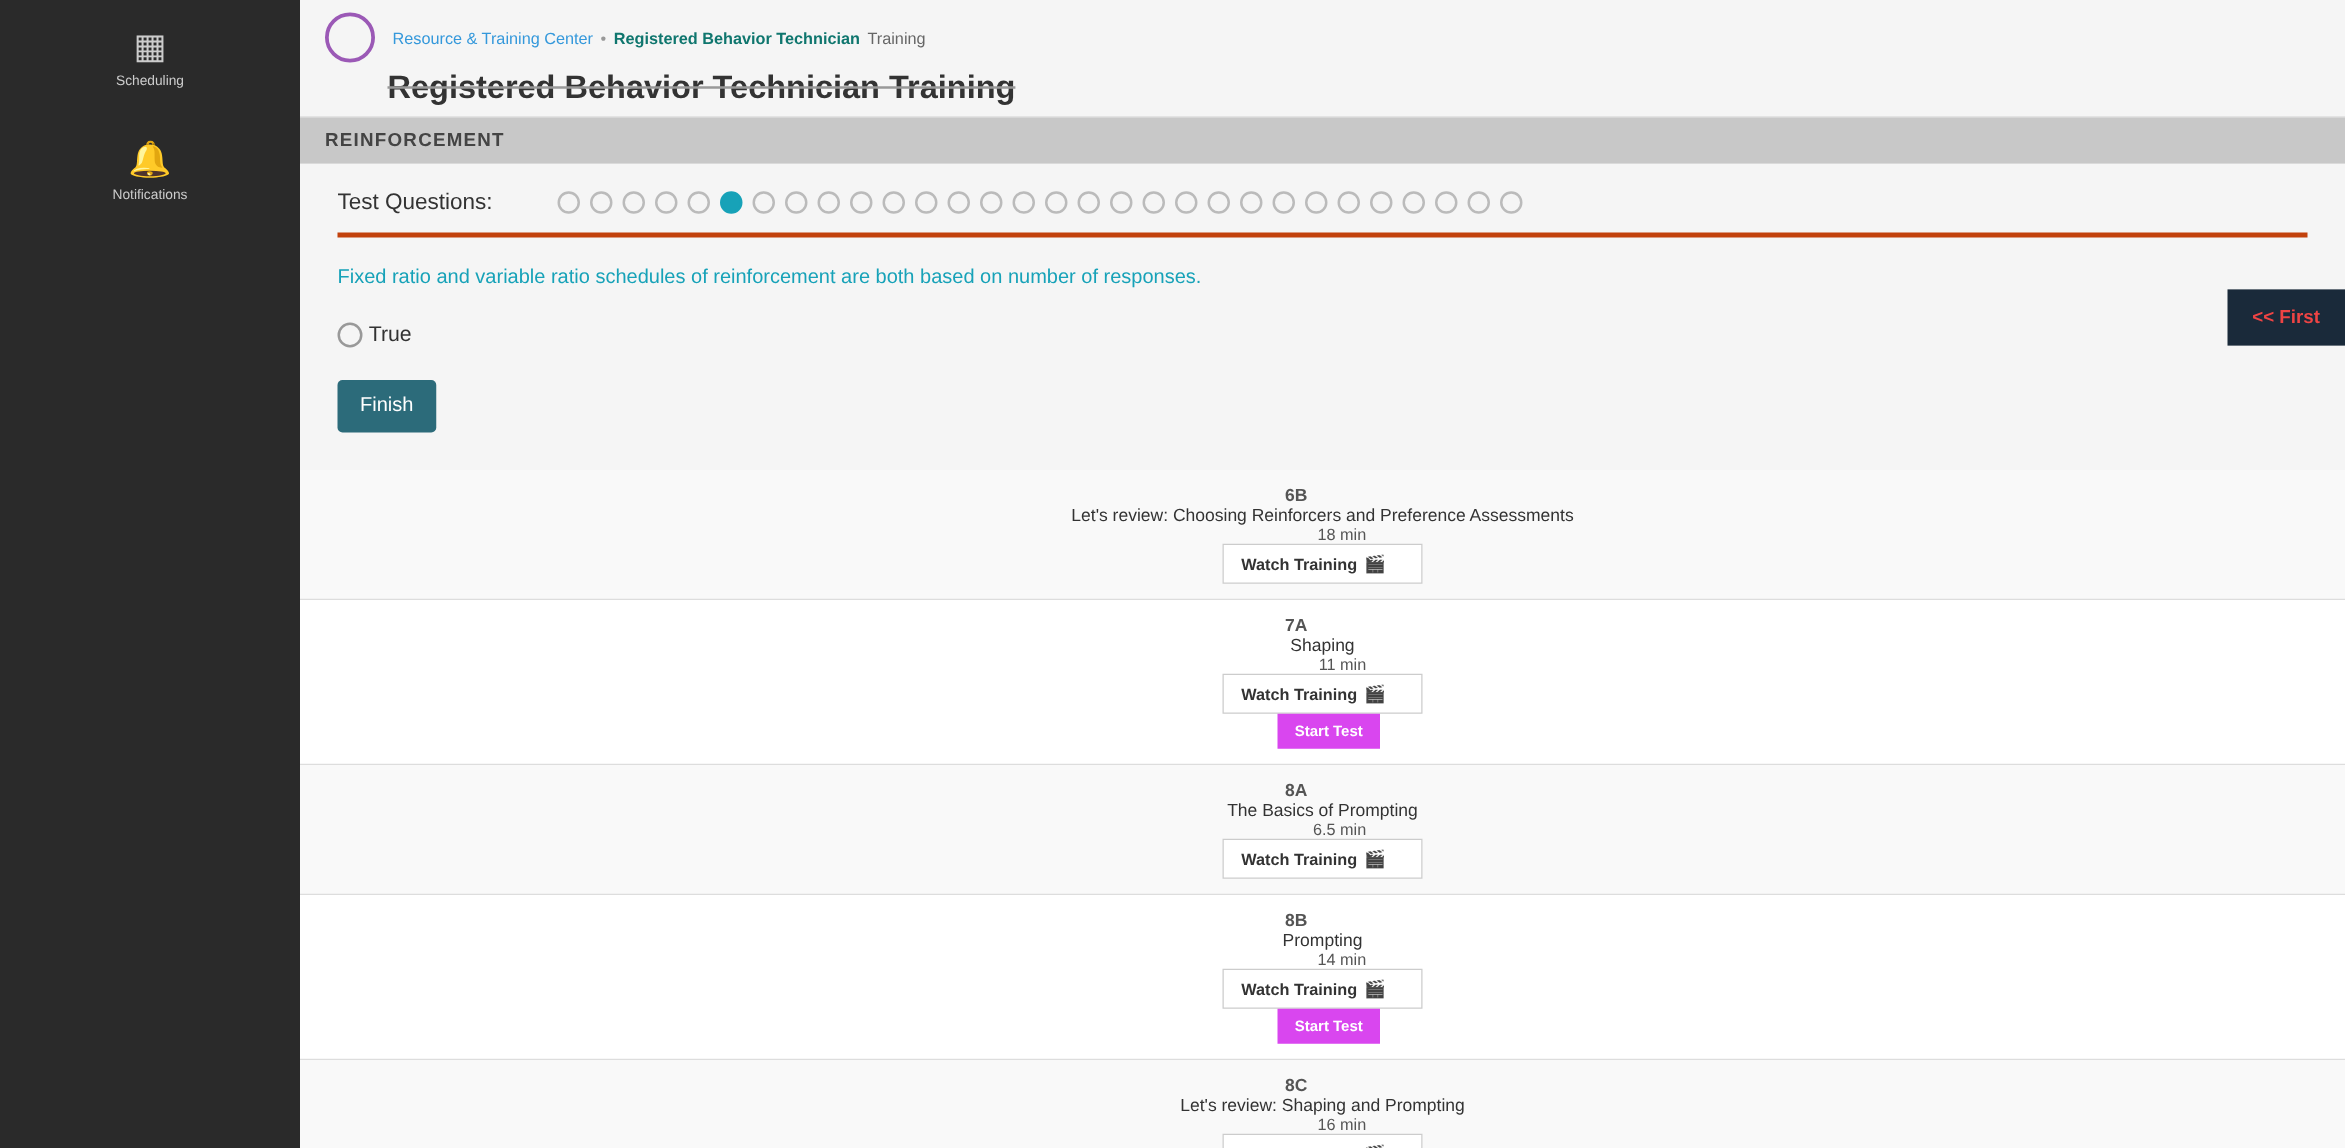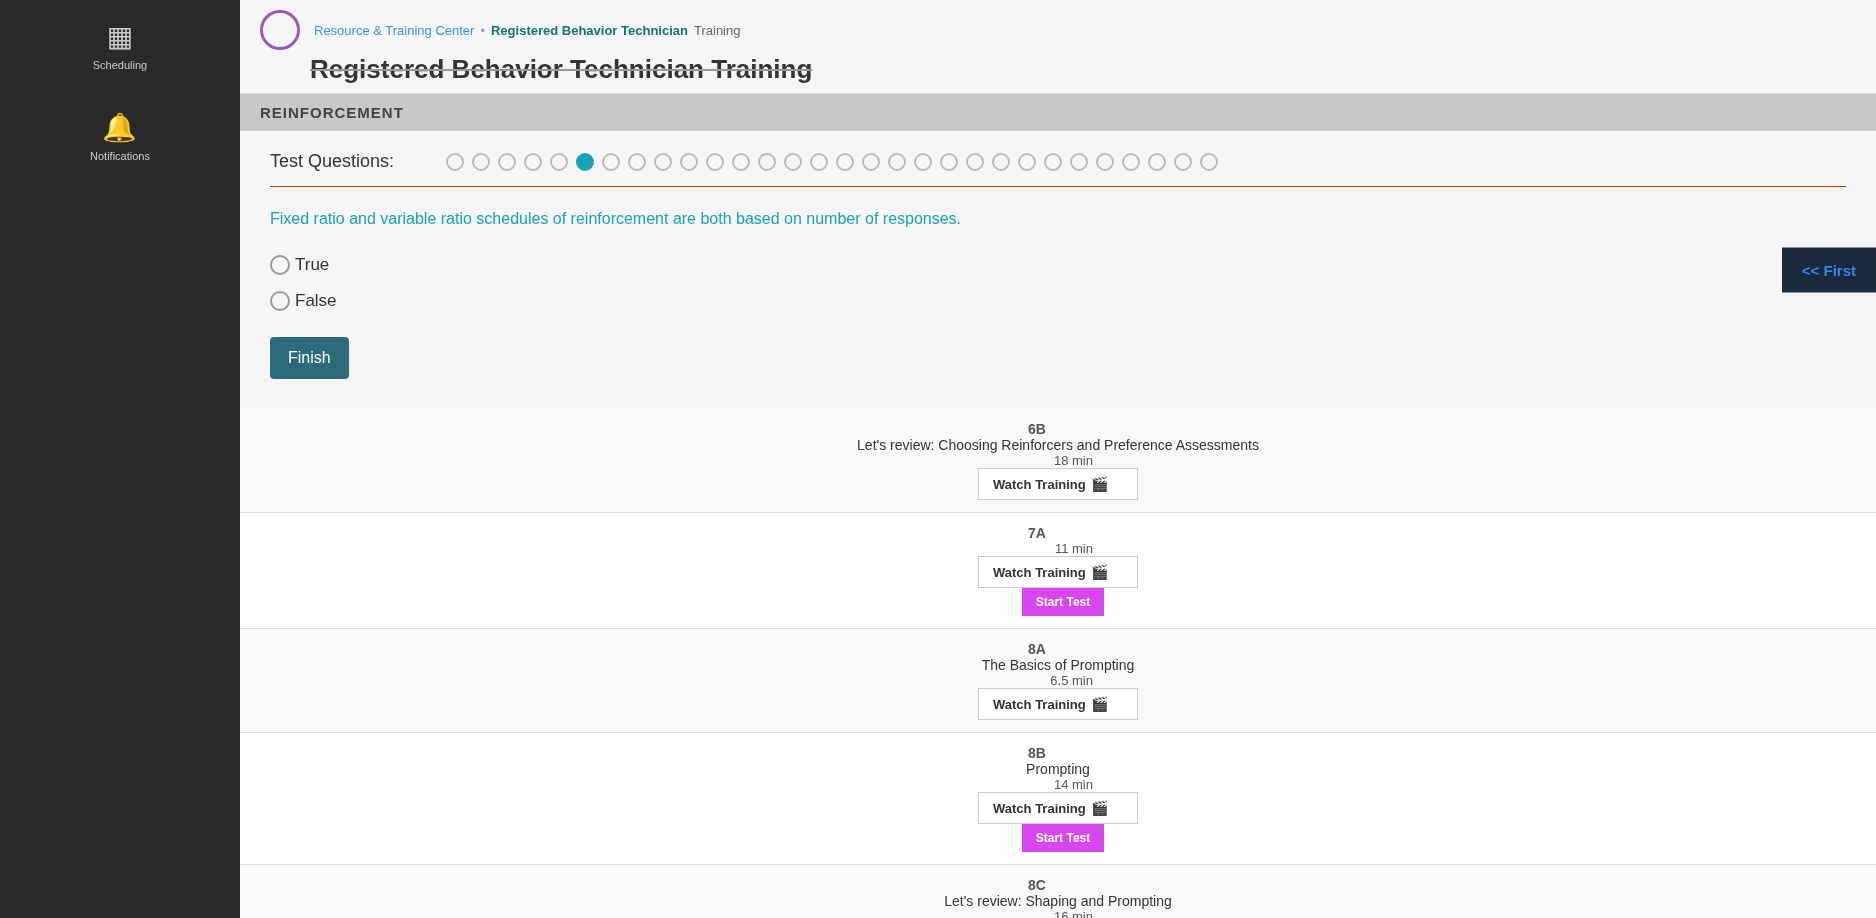--- a/index.html
+++ b/index.html
@@ -93,21 +93,21 @@
       background: #f5f5f5;
       padding: 20px 30px 30px 30px;
       position: relative;
     }
 
     .test-questions-row {
       display: flex;
       align-items: center;
       gap: 16px;
       margin-bottom: 20px;
-      border-bottom: 1px solid #c2410c;
+      border-bottom: 4px solid #c2410c;
       padding-bottom: 14px;
     }
 
     .test-questions-label {
       font-size: 18px;
       color: #333;
       font-weight: normal;
       white-space: nowrap;
       min-width: 160px;
     }
@@ -170,21 +170,21 @@
       cursor: pointer;
       margin-top: 10px;
     }
 
     .first-btn {
       position: absolute;
       right: 0;
       top: 50%;
       transform: translateY(-50%);
       background: #1a2a3a;
-      color: #3b82f6;
+      color: #ef4444;
       border: none;
       padding: 14px 20px;
       font-size: 15px;
       font-weight: bold;
       cursor: pointer;
       margin-left: 40px;
     }
 
     
     .course-table {
@@ -347,24 +347,20 @@
     </div>
 
     
     <div class="question-text">Fixed ratio and variable ratio schedules of reinforcement are both based on number of responses.</div>
 
     
     <div class="answer-option">
       <div class="radio-circle"></div>
       <span>True</span>
     </div>
-    <div class="answer-option">
-      <div class="radio-circle"></div>
-      <span>False</span>
-    </div>
 
     
     <button class="finish-btn">Finish</button>
 
     
     <button class="first-btn">&lt;&lt; First</button>
 
   </div>
 
   <div class="course-table" id="course-table">
@@ -373,20 +369,21 @@
     <div class="course-num">6B</div>
     <div class="course-title">Let's review: Choosing Reinforcers and Preference Assessments</div>
     <div class="course-duration">18 min</div>
     <button class="watch-btn">
       Watch Training <span class="video-icon">🎬</span>
     </button>
 
   </div>
       <div class="course-row">
     <div class="course-num">7A</div>
+    <div class="course-title">Shaping</div>
     <div class="course-duration">11 min</div>
     <button class="watch-btn">
       Watch Training <span class="video-icon">🎬</span>
     </button>
     <button class="start-test-btn">Start Test</button>
   </div>
       <div class="course-row">
     <div class="course-num">8A</div>
     <div class="course-title">The Basics of Prompting</div>
     <div class="course-duration">6.5 min</div>

